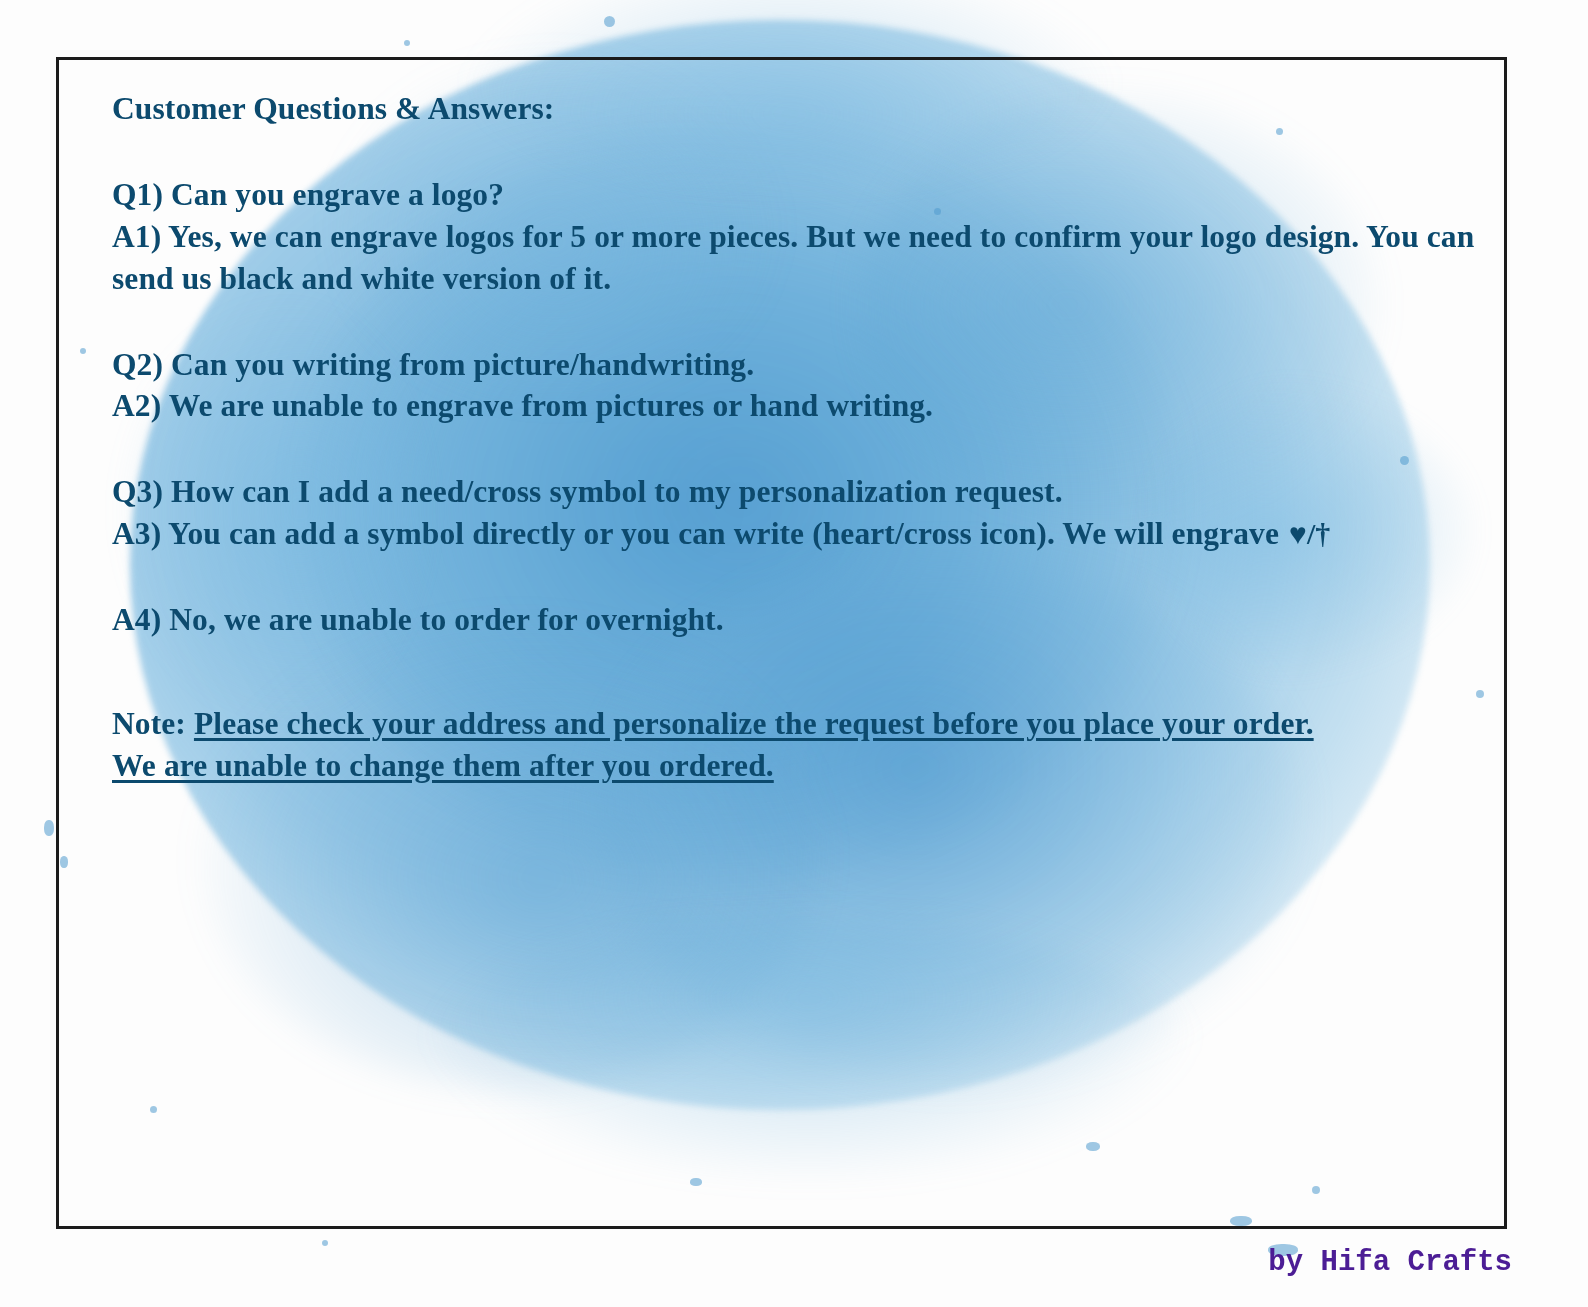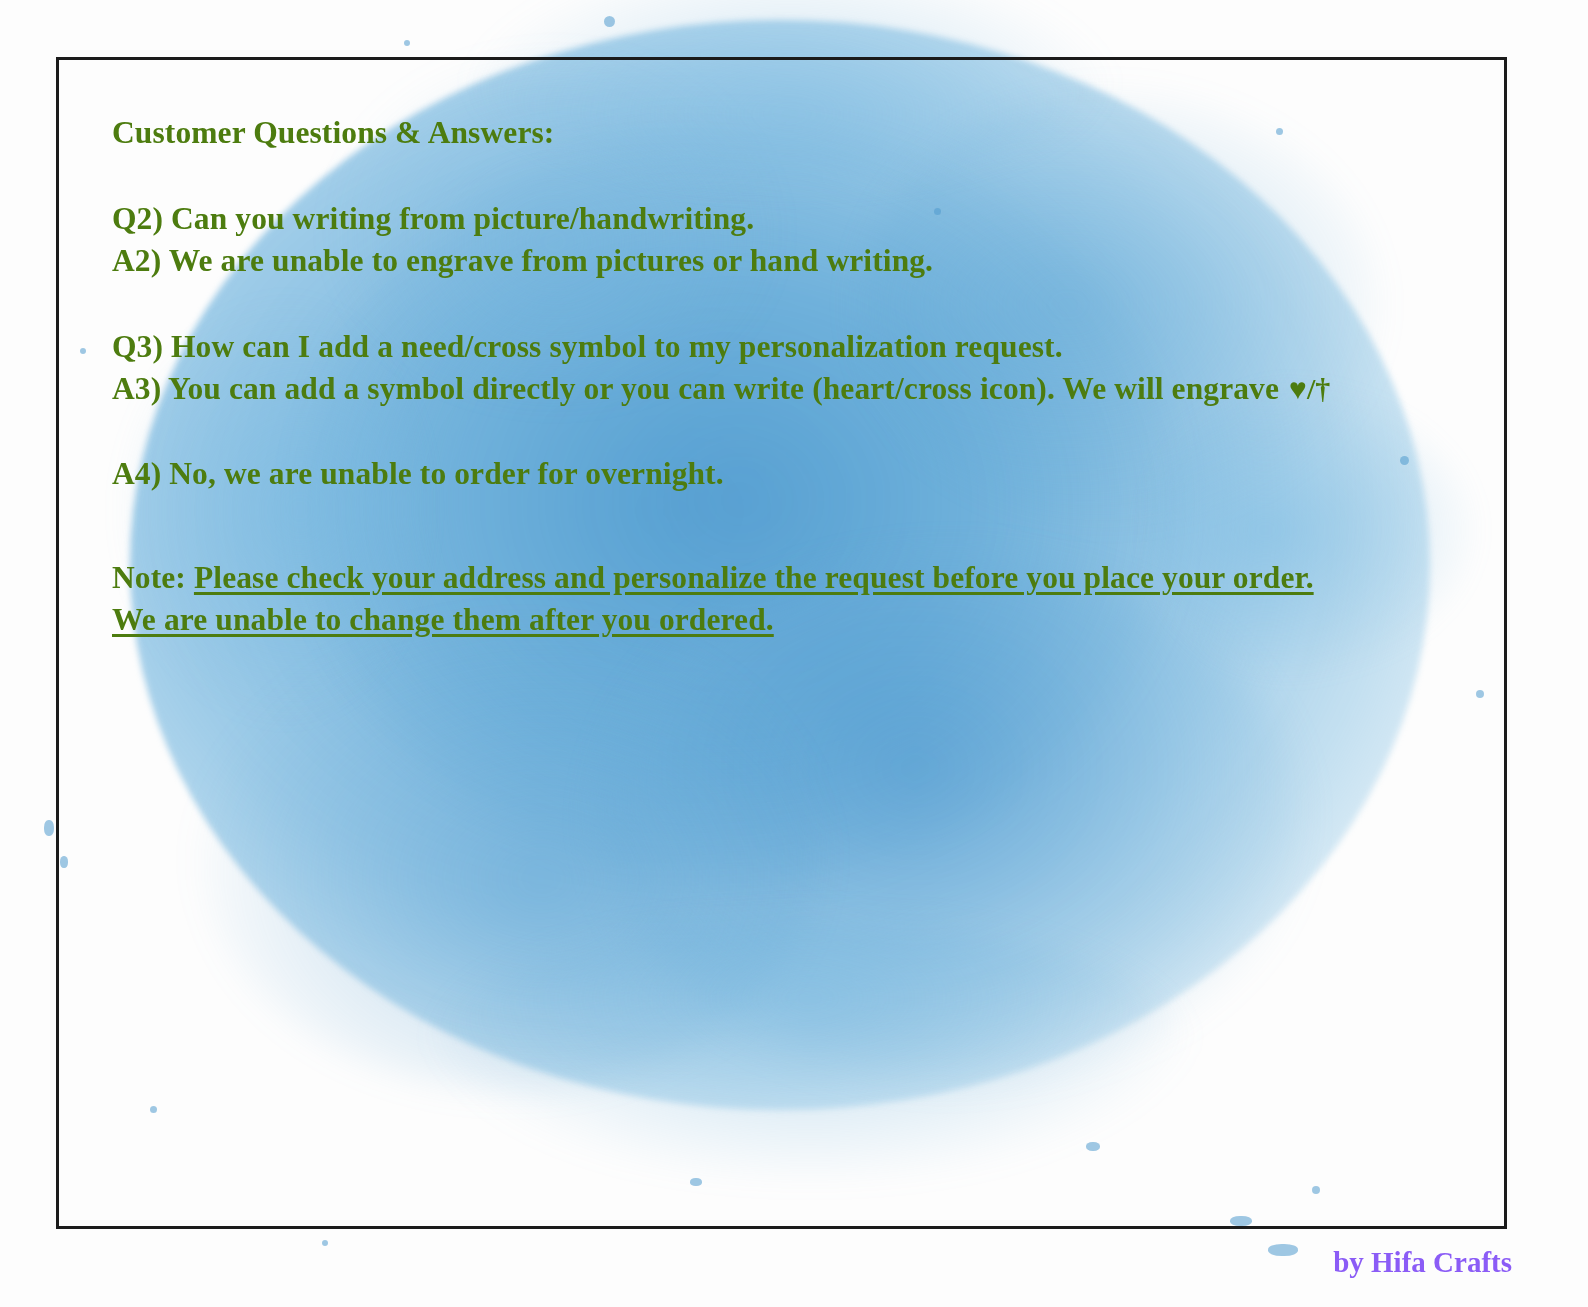--- a/index.html
+++ b/index.html
@@ -136,23 +136,23 @@
     width: 1451px;
     height: 1172px;
     border: 3px solid #1b1b1b;
     box-sizing: border-box;
   }
 
   
   .content {
     position: absolute;
     left: 112px;
-    top: 112px;
+    top: 88px;
     width: 1370px;
-    color: #4d7c0f;
+    color: #0c4a6e;
     font-weight: bold;
     font-size: 31.5px;
     line-height: 1.33;
     letter-spacing: 0.1px;
   }
   .heading {
     font-size: 31.5px;
     margin-bottom: 44px;
   }
   .qa-block {
@@ -172,24 +172,24 @@
     font-weight: bold;
   }
   .u {
     text-decoration: underline;
     text-underline-offset: 4px;
   }
   .credit {
     position: absolute;
     right: 76px;
     bottom: 28px;
-    font-family: Liberation Serif, serif;
+    font-family: Liberation Mono, monospace;
     font-weight: bold;
     font-size: 29px;
-    color: #8b5cf6;
+    color: #4c1d95;
   }
 </style>
 </head>
 <body>
 
 <div class="page">
 
   <div class="splash">
     <div class="blob b-main"></div>
     <div class="blob b-2"></div>
@@ -220,20 +220,22 @@
     <div class="speck" style="left:690px;top:1178px;width:12px;height:8px;border-radius:45%;"></div>
   </div>
 
   <div class="frame"></div>
 
   <div class="content">
 
     <div class="heading">Customer Questions &amp; Answers:</div>
 
     <div class="qa-block">
+      <span class="qa-line">Q1) Can you engrave a logo?</span>
+      <span class="qa-line">A1) Yes, we can engrave logos for 5 or more pieces. But we need to confirm your logo design. You can send us black and white version of it.</span>
     </div>
 
     <div class="qa-block">
       <span class="qa-line">Q2) Can you writing from picture/handwriting.</span>
       <span class="qa-line">A2) We are unable to engrave from pictures or hand writing.</span>
     </div>
 
     <div class="qa-block">
       <span class="qa-line">Q3) How can I  add a need/cross symbol to my personalization request.</span>
       <span class="qa-line"><span>A3) You can add a symbol directly or you can write (heart/cross icon). We will engrave </span><span class="sym-heart">♥/†</span></span>

